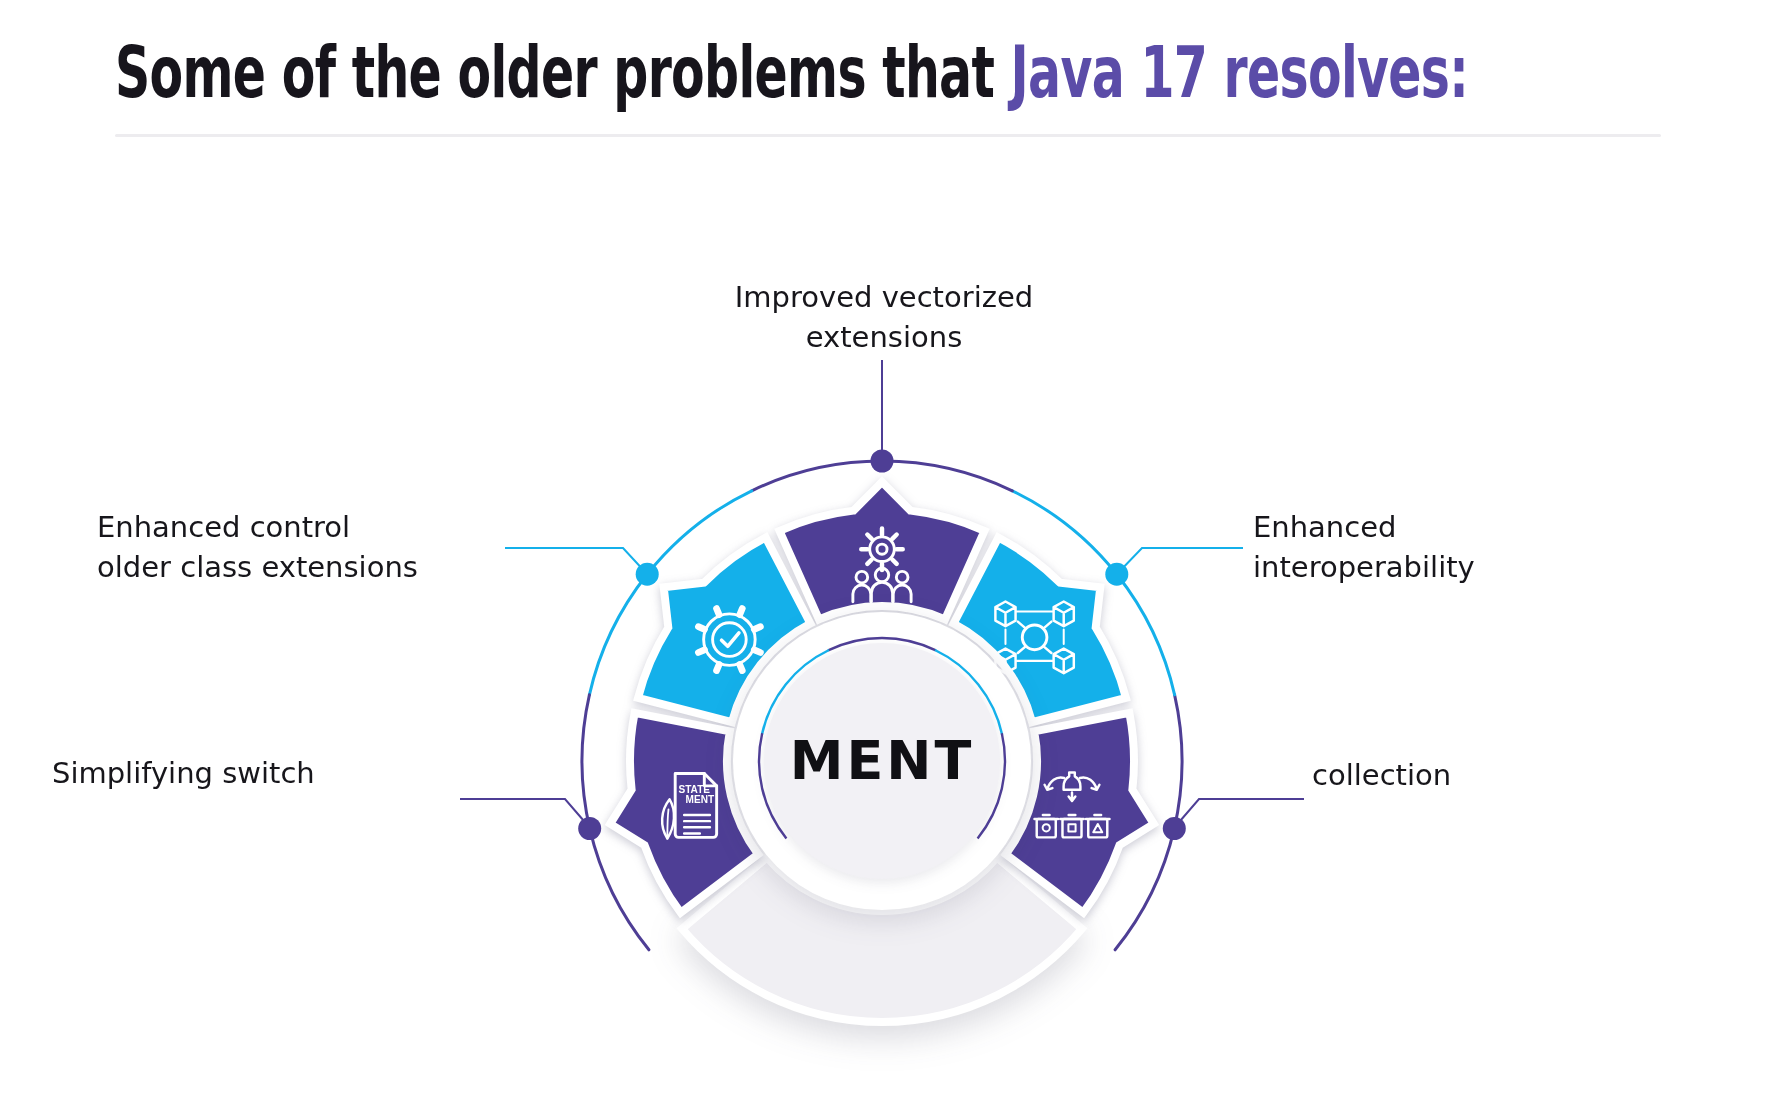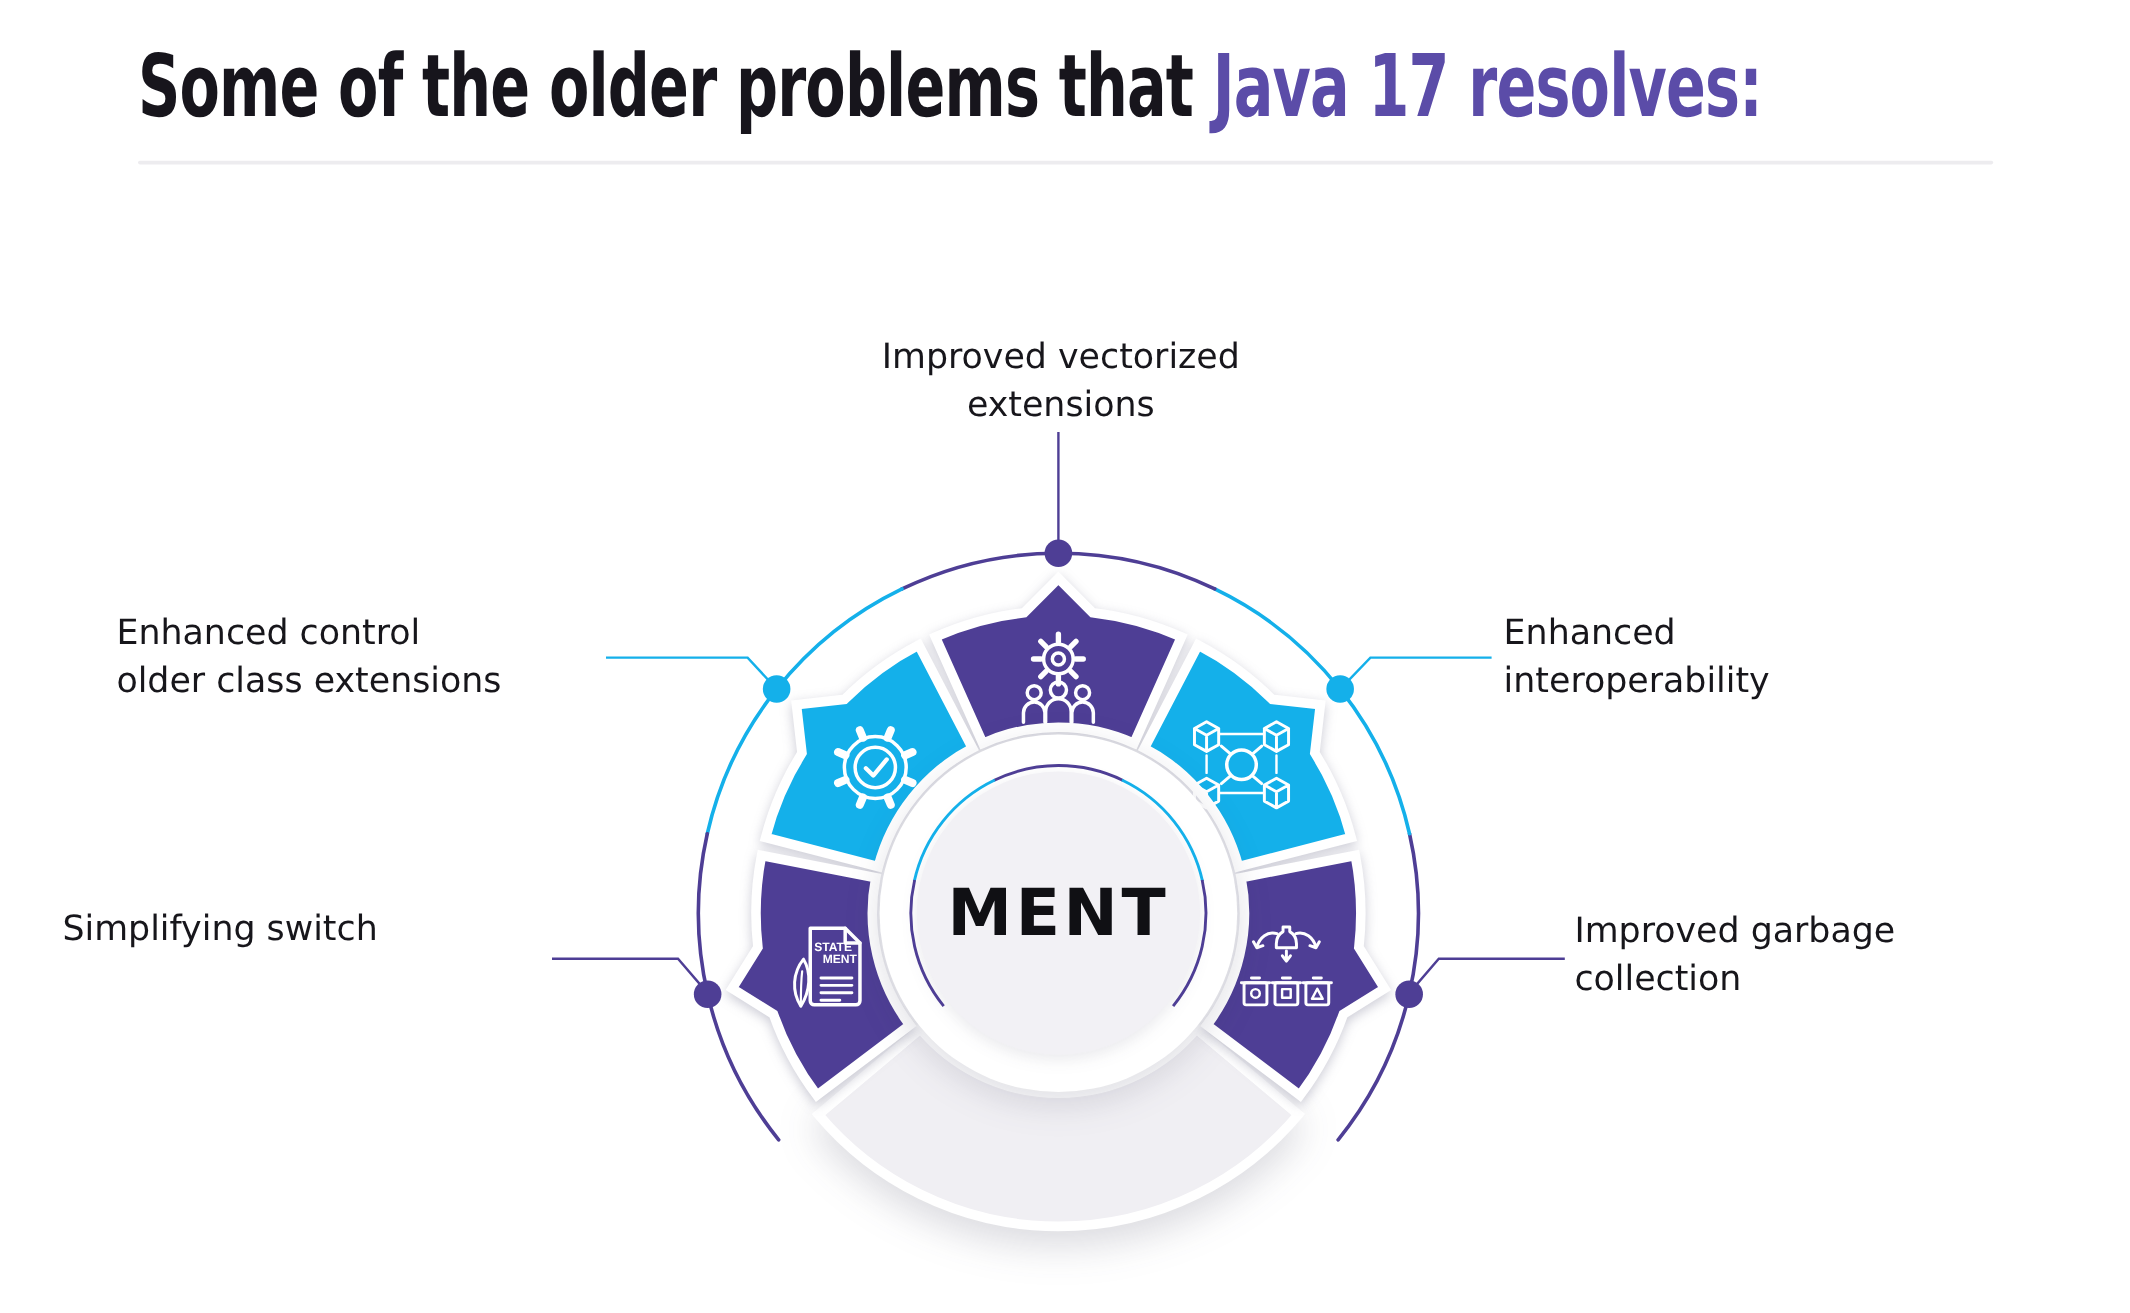--- a/index.html
+++ b/index.html
@@ -118,17 +118,16 @@
   <div>older class extensions</div>
 </div>
 <div id="label-2" class="seg-label">
   <div>Enhanced</div>
   <div>interoperability</div>
 </div>
 <div id="label-3" class="seg-label right">
   <div>Simplifying switch</div>
 </div>
 <div id="label-4" class="seg-label">
-  <div>Improved garbage</div>
   <div>collection</div>
 </div>
 
 <div class="java-label">MENT</div>
 
 </body></html>

